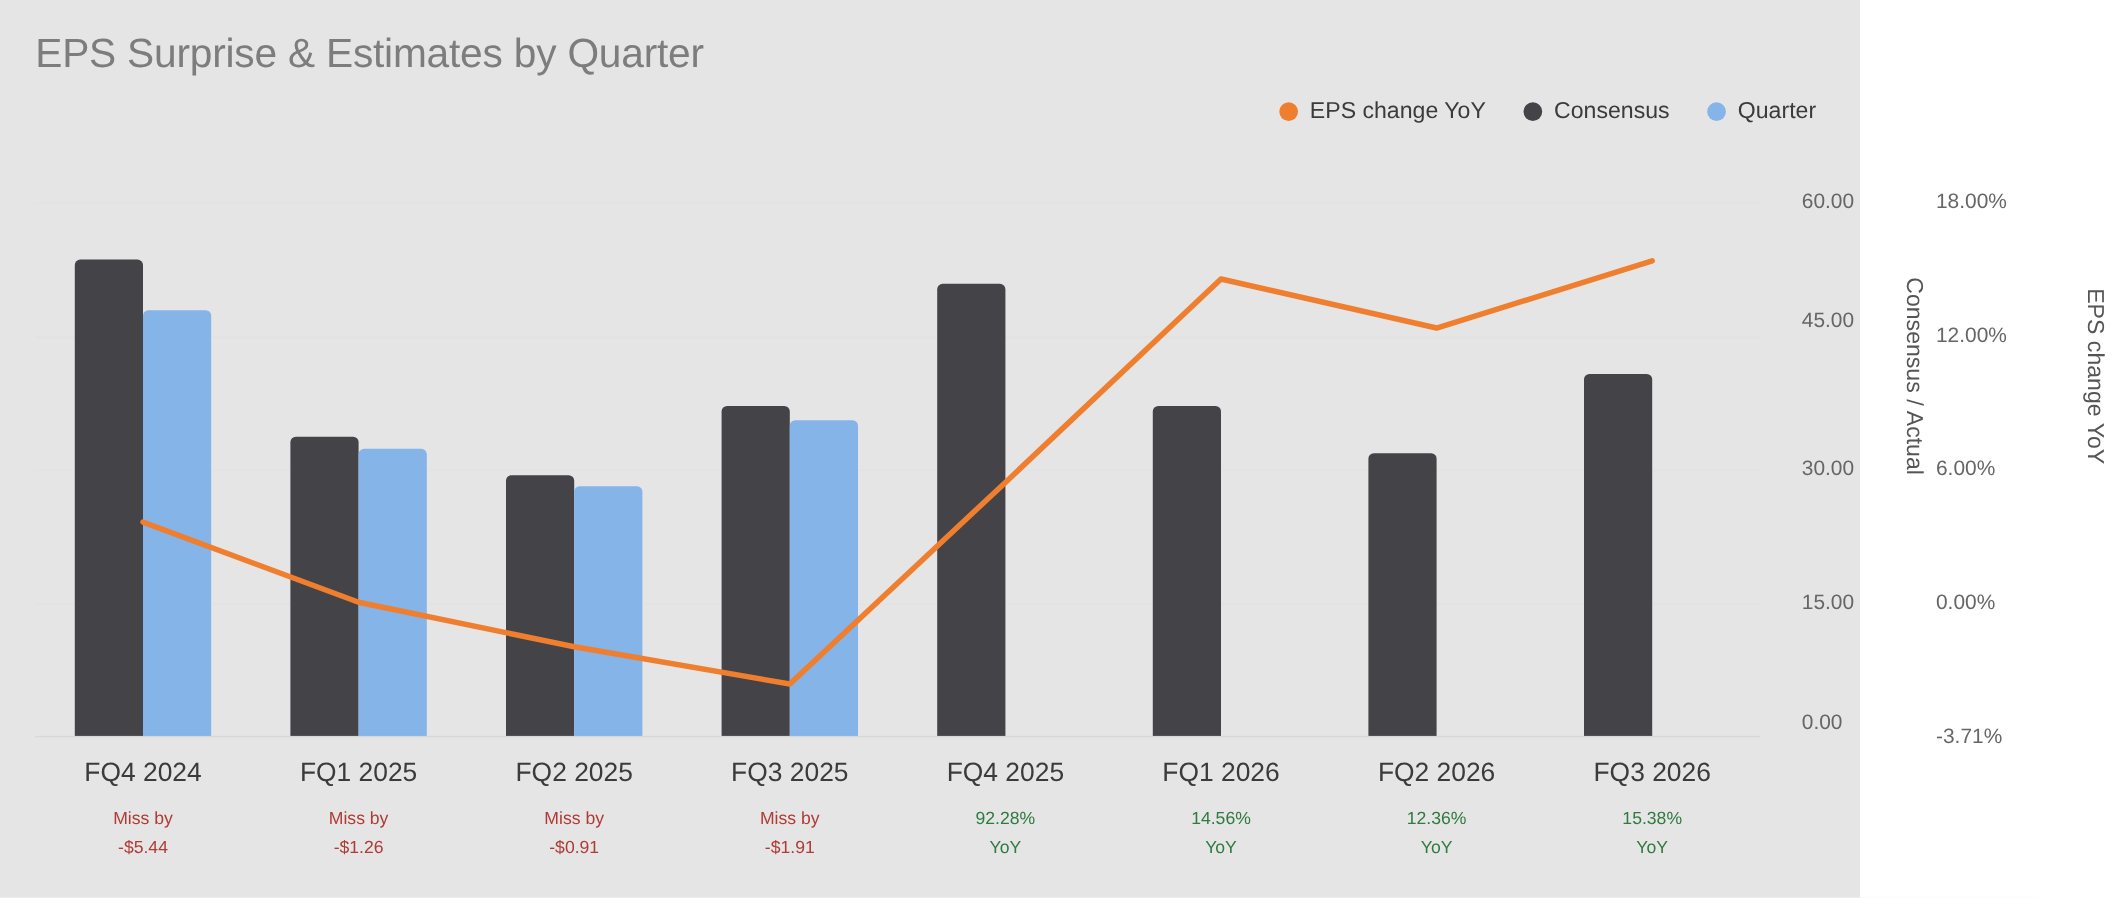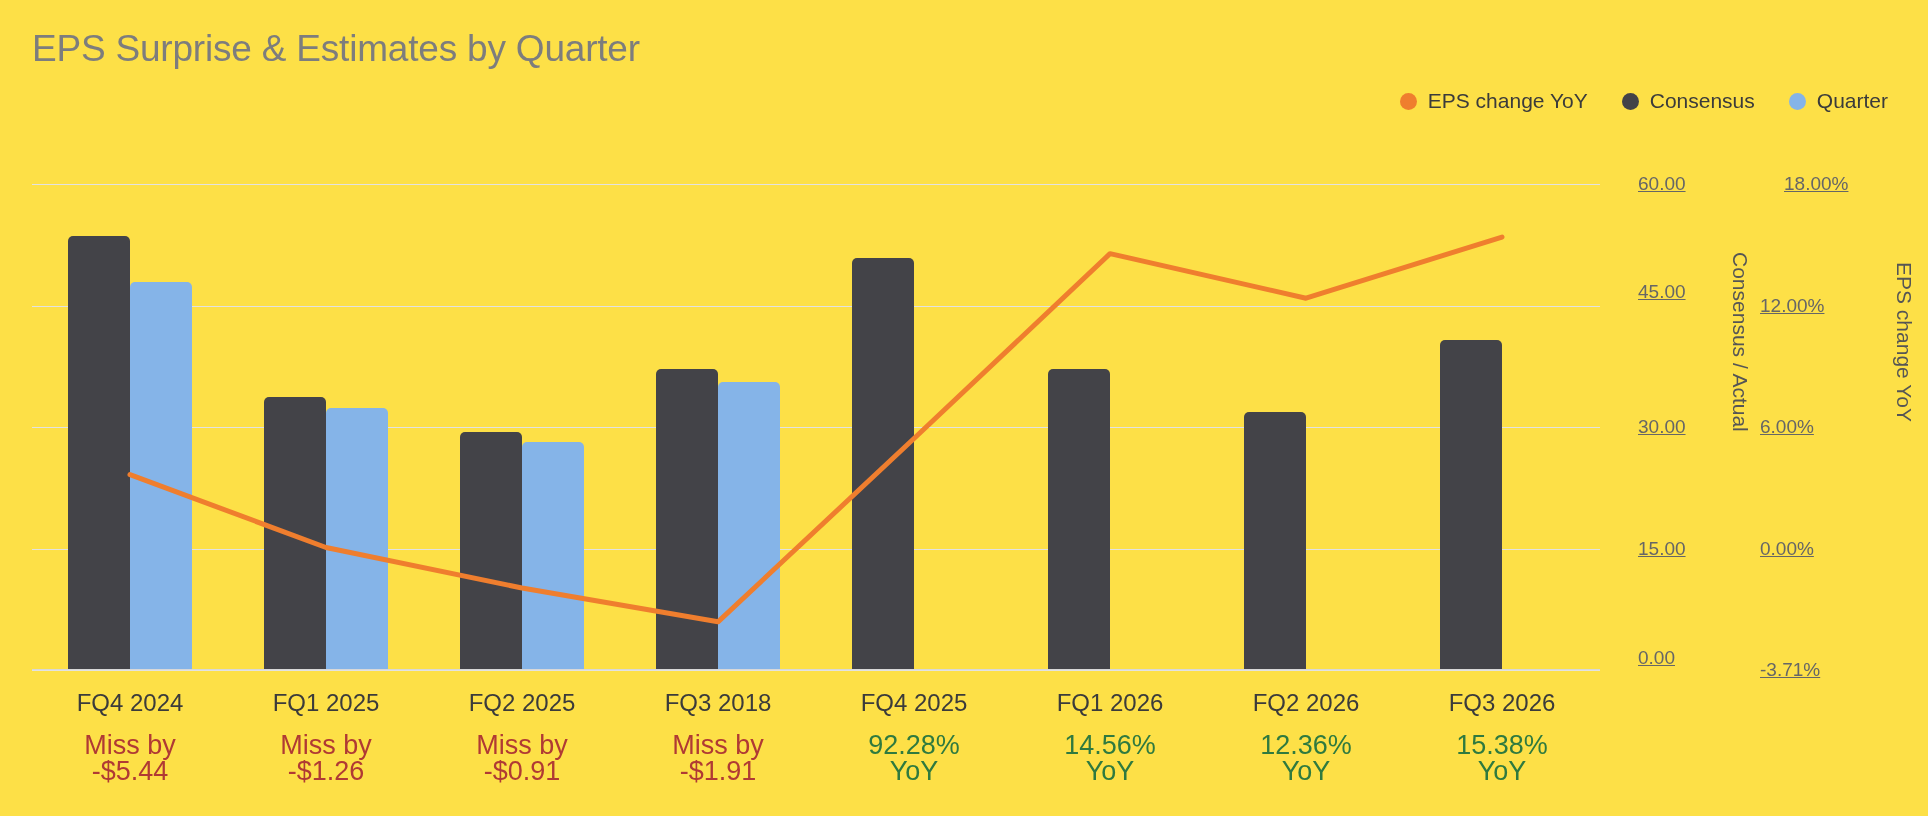--- a/index.html
+++ b/index.html
@@ -2,21 +2,21 @@
 <html><head>
 <meta charset="utf-8">
 <style>
   html,body{margin:0;padding:0;background:#ffffff;}
   body{
     width:1928px;height:816px;
     font-family:"Liberation Sans","DejaVu Sans",sans-serif;
     -webkit-font-smoothing:antialiased;
     overflow:hidden;
   }
-  .chart-root{position:relative;width:1928px;height:816px;background:#fde047;}
+  .chart-root{position:relative;width:1691px;height:816px;background:#e5e5e5;}
 
   
   .chart-title{
     position:absolute;left:32px;top:28px;
     font-size:37px;font-weight:400;color:#7d7d7d;
     letter-spacing:-0.2px;white-space:nowrap;
   }
 
   
   .legend{
@@ -57,42 +57,41 @@
   .bar.spacer{background:transparent;}
 
   .line-layer{position:absolute;inset:0;pointer-events:none;}
   .line-layer svg{display:block;width:100%;height:100%;overflow:visible;}
 
   
   .axis-ticks{position:absolute;top:184px;height:486px;}
   .axis-ticks .tick{
     position:absolute;font-size:19px;color:#666;white-space:nowrap;
     transform:translateY(-50%);
-    text-decoration:underline;
   }
   .axis-primary{left:1638px;}
   .axis-secondary{left:1760px;}
   .axis-title{
     position:absolute;font-size:21px;color:#555;white-space:nowrap;
     writing-mode:vertical-rl;text-orientation:mixed;
   }
   .axis-title.primary{left:1728px;top:252px;}
   .axis-title.secondary{left:1892px;top:262px;}
 
   
   .cats{
     position:absolute;left:32px;top:690px;width:1568px;
     display:flex;
   }
   .cat{
     flex:1;text-align:center;
   }
   .cat-name{font-size:24px;color:#3b3b3b;line-height:26px;white-space:nowrap;}
   .cat-note{
-    margin-top:16px;font-size:27px;line-height:26px;white-space:pre-line;
+    margin-top:16px;font-size:16px;line-height:26px;white-space:pre-line;
   }
   .cat-note.miss{color:#b03a34;}
   .cat-note.growth{color:#2f7a3f;}
 </style>
 </head>
 <body>
 
 <div class="chart-root">
 
   <div class="chart-title">EPS Surprise &amp; Estimates by Quarter</div>
@@ -163,21 +162,21 @@
   </div>
 
   <div class="axis-ticks axis-primary" id="axisPrimary">
       <div class="tick" style="top: 0px;">60.00</div>
       <div class="tick" style="top: 108px;">45.00</div>
       <div class="tick" style="top: 243px;">30.00</div>
       <div class="tick" style="top: 364.5px;">15.00</div>
       <div class="tick" style="top: 474px;">0.00</div>
     </div>
   <div class="axis-ticks axis-secondary" id="axisSecondary">
-      <div class="tick" style="top: 0px; margin-left: 24px;">18.00%</div>
+      <div class="tick" style="top: 0px;">18.00%</div>
       <div class="tick" style="top: 121.5px;">12.00%</div>
       <div class="tick" style="top: 243px;">6.00%</div>
       <div class="tick" style="top: 364.5px;">0.00%</div>
       <div class="tick" style="top: 486px;">-3.71%</div>
     </div>
 
   <div class="axis-title primary">Consensus / Actual</div>
   <div class="axis-title secondary">EPS change YoY</div>
 
   <div class="cats" id="cats">
@@ -190,21 +189,21 @@
         <div class="cat-name">FQ1 2025</div>
         <div class="cat-note miss">Miss by
 -$1.26</div>
       </div>
       <div class="cat">
         <div class="cat-name">FQ2 2025</div>
         <div class="cat-note miss">Miss by
 -$0.91</div>
       </div>
       <div class="cat">
-        <div class="cat-name">FQ3 2018</div>
+        <div class="cat-name">FQ3 2025</div>
         <div class="cat-note miss">Miss by
 -$1.91</div>
       </div>
       <div class="cat">
         <div class="cat-name">FQ4 2025</div>
         <div class="cat-note growth">92.28%
 YoY</div>
       </div>
       <div class="cat">
         <div class="cat-name">FQ1 2026</div>

